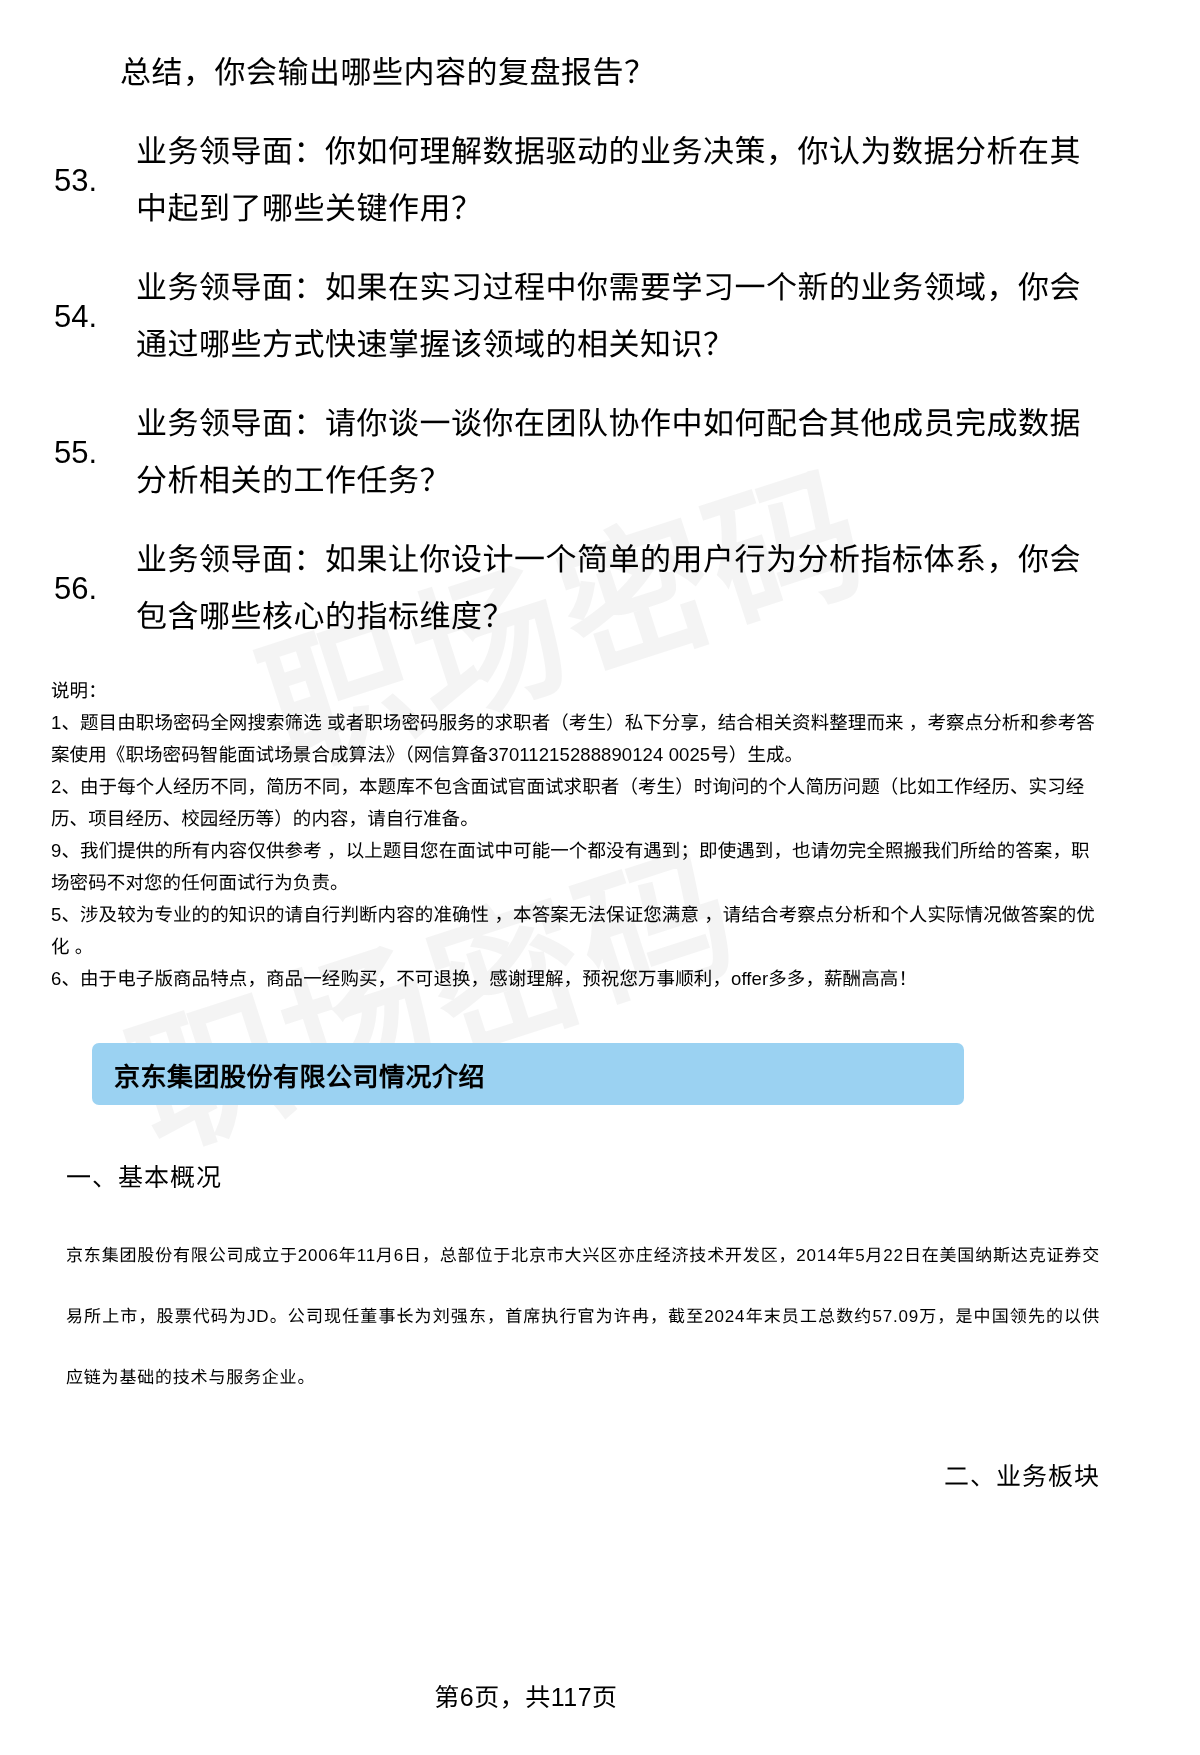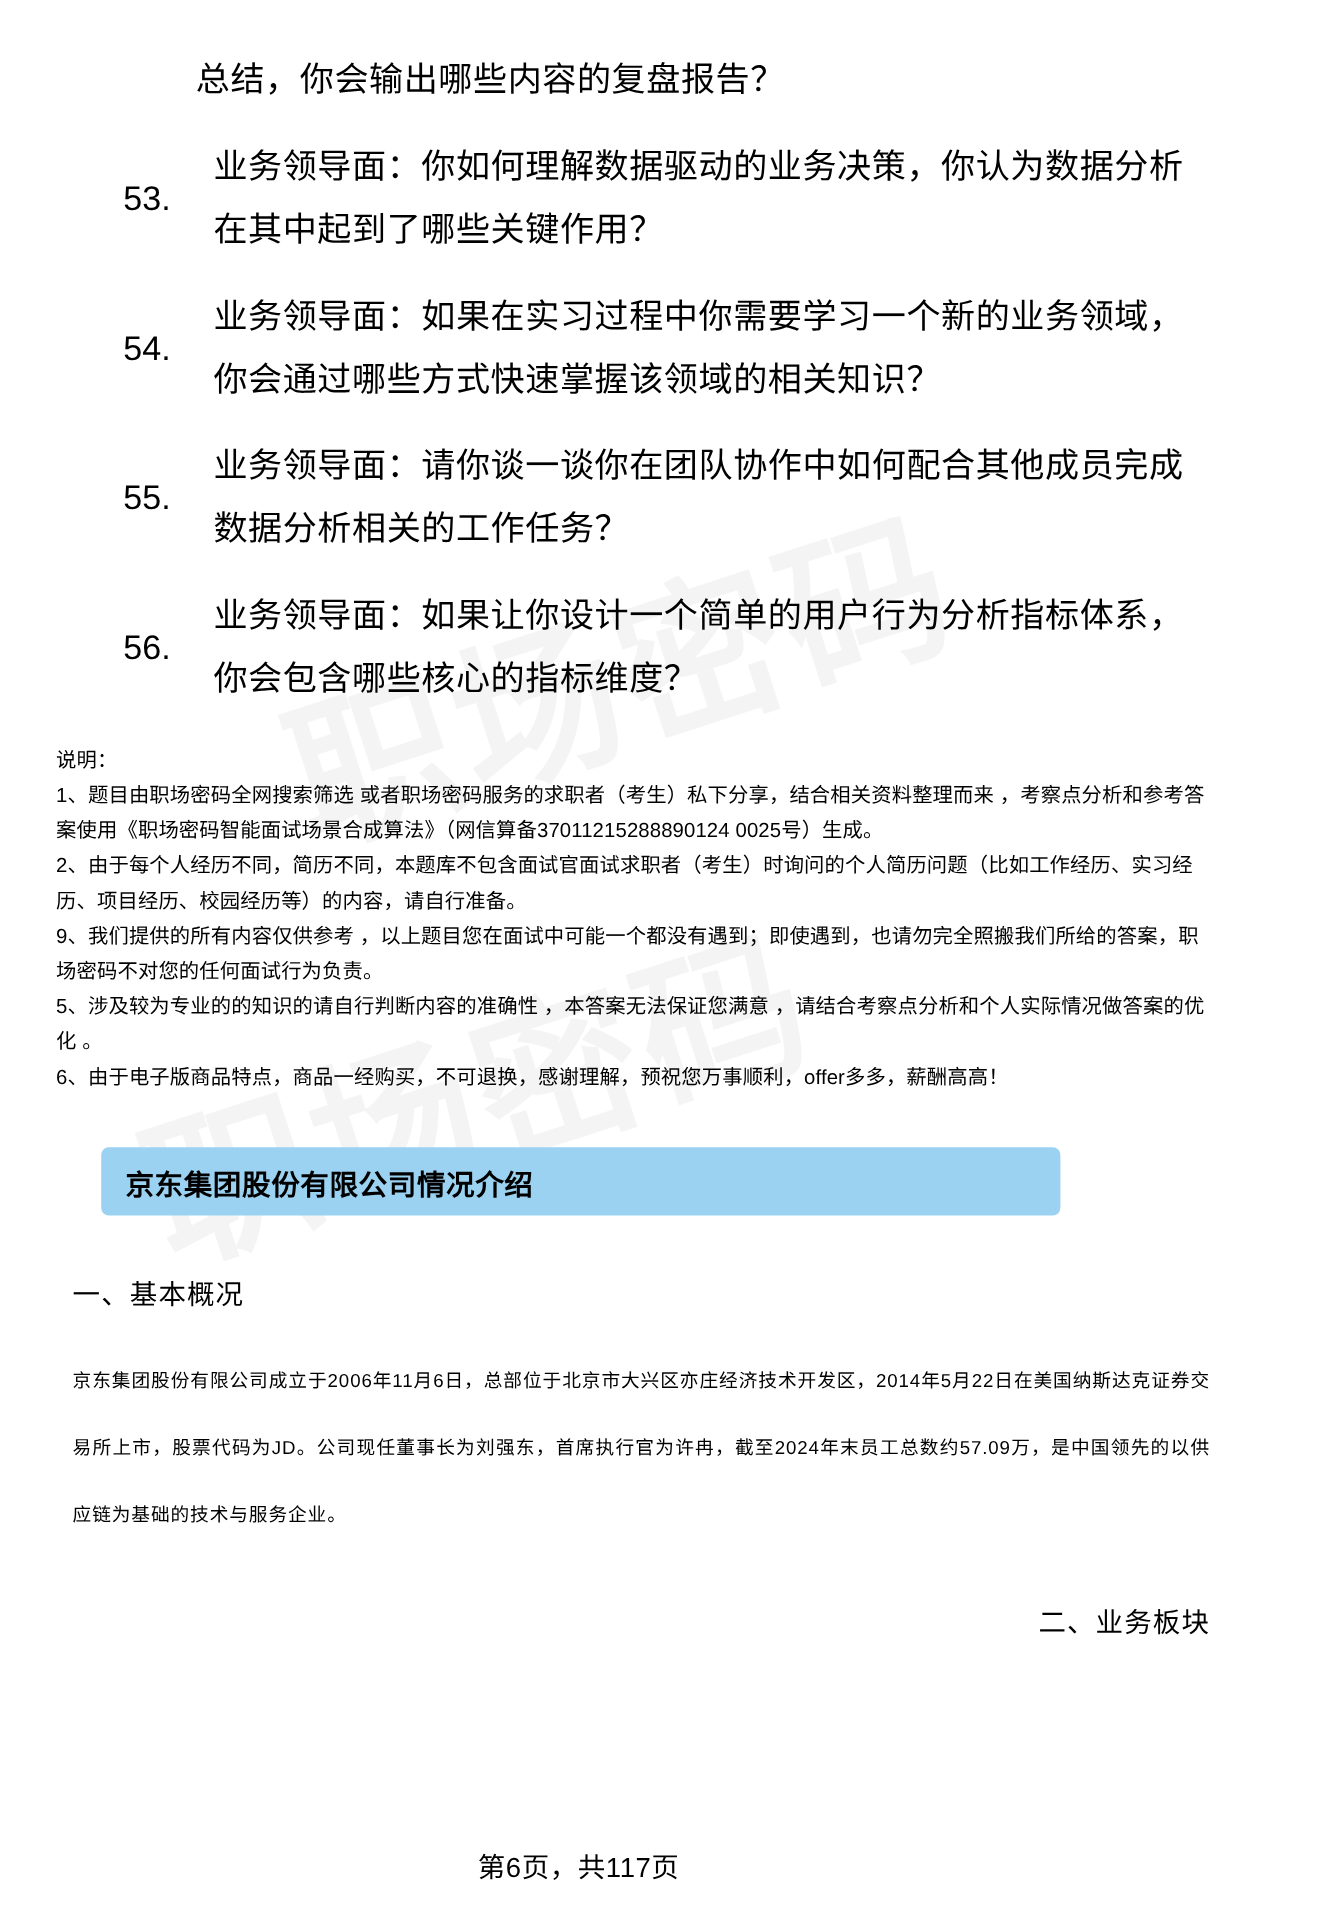--- a/index.html
+++ b/index.html
@@ -42,22 +42,21 @@
   .wm-b { left: 120px; top: 880px; font-size: 150px; transform: rotate(-18deg); }
 
   
   .content {
     position: relative;
     z-index: 2;
   }
 
   
   .q-area {
-    padding: 44px 100px 0 72px;
-    margin-left: 36px;
+    padding: 44px 100px 0 50px;
   }
   .q-cont {
     font-size: 31px;
     line-height: 57px;
     padding-left: 70px;
     letter-spacing: 0.5px;
   }
   .q-item {
     display: flex;
     align-items: center;

